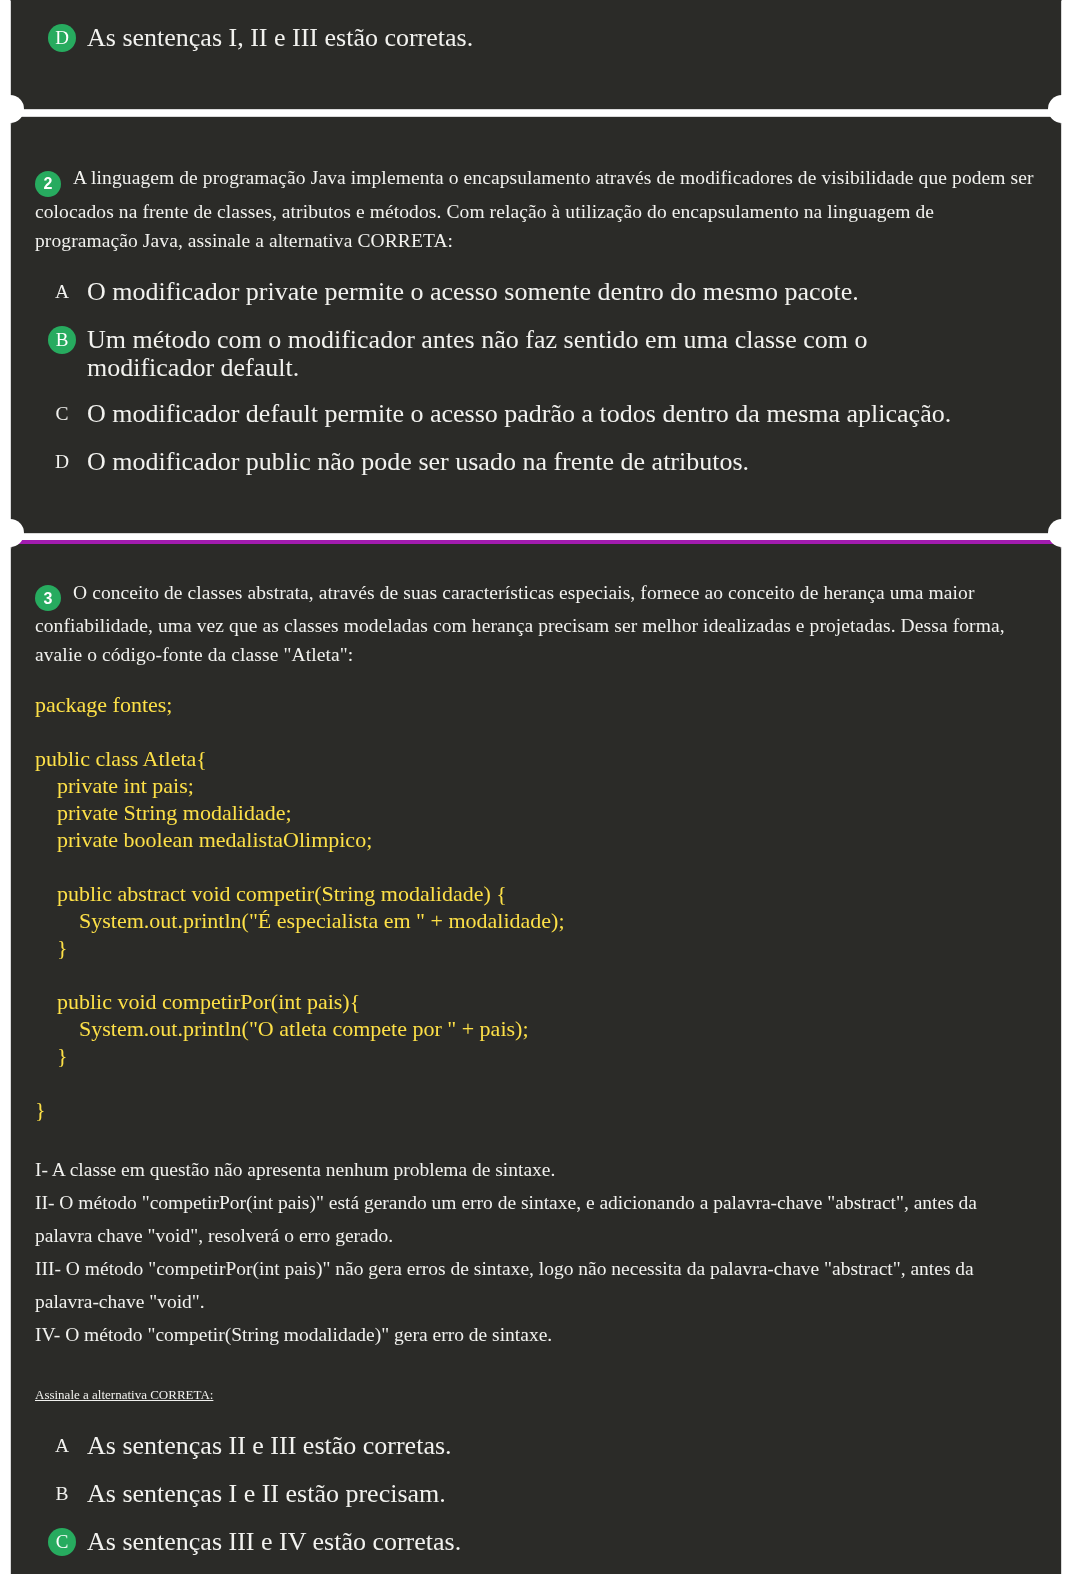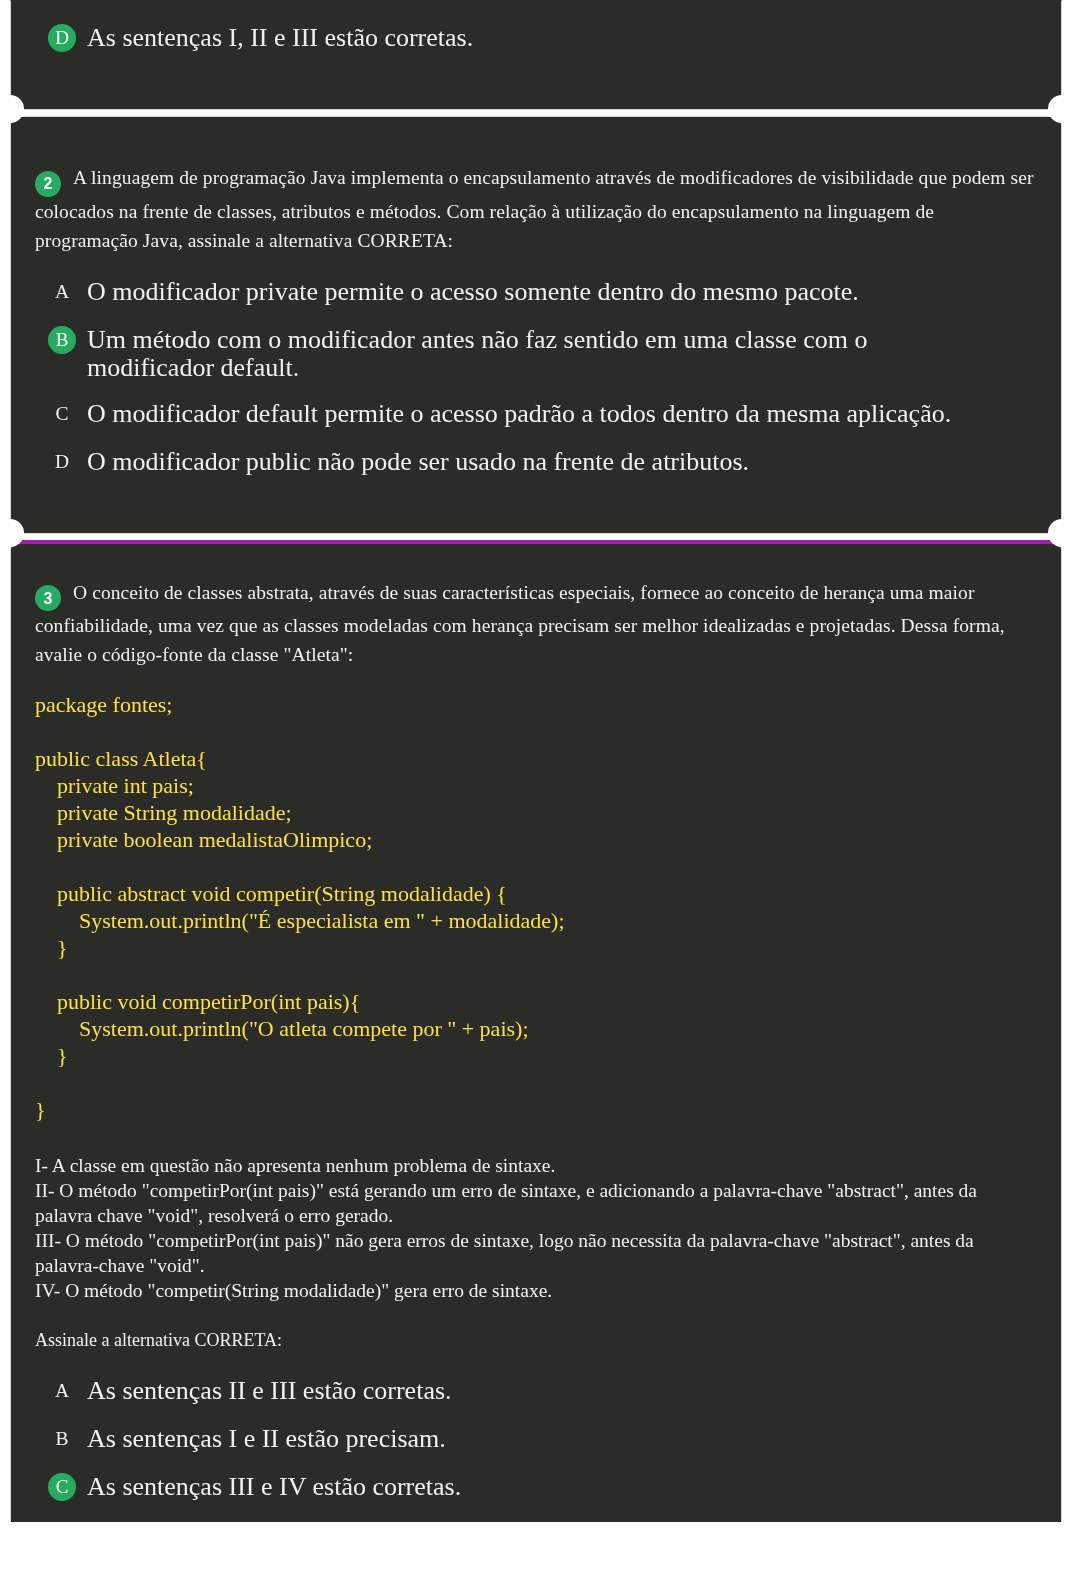--- a/index.html
+++ b/index.html
@@ -120,28 +120,29 @@
   
   .code {
     font-size: 22px;
     line-height: 27px;
     white-space: pre-wrap;
     margin: 22px 0 0 0;
     color: #fde047;
   }
   .statements {
     font-size: 19.5px;
-    line-height: 25px;
+    line-height: 33px;
     white-space: pre-wrap;
     margin: 30px 0 0 0;
   }
   .assinale {
-    font-size: 18px;
-    line-height: 28px;
-    margin-top: 23px;
+    font-size: 13px;
+    line-height: 28px;
+    margin-top: 30px;
+    text-decoration: underline;
   }
   .pad-bottom-sm { padding-bottom: 46px; }
   .pad-bottom-xs { padding-bottom: 10px; }
   .first-card-pad { padding-top: 14px; }
 </style>
 </head>
 <body>
 
 <div class="page">
 

